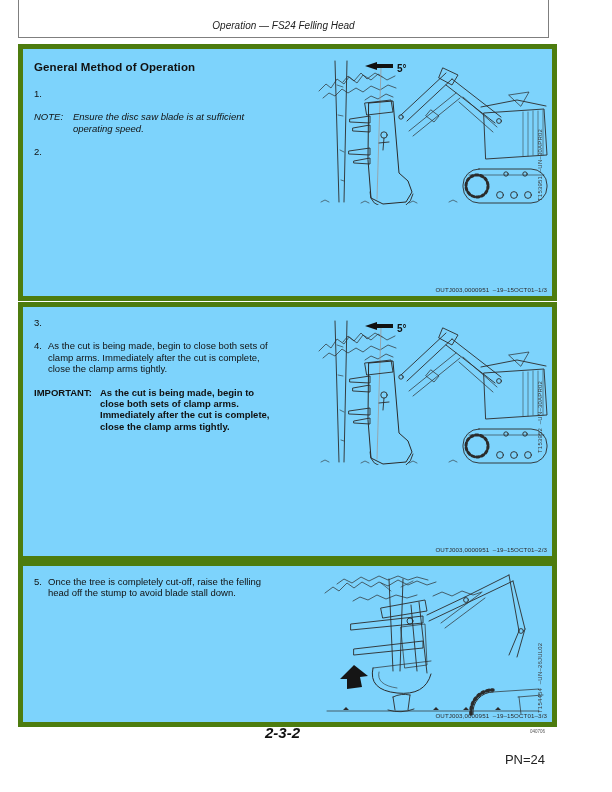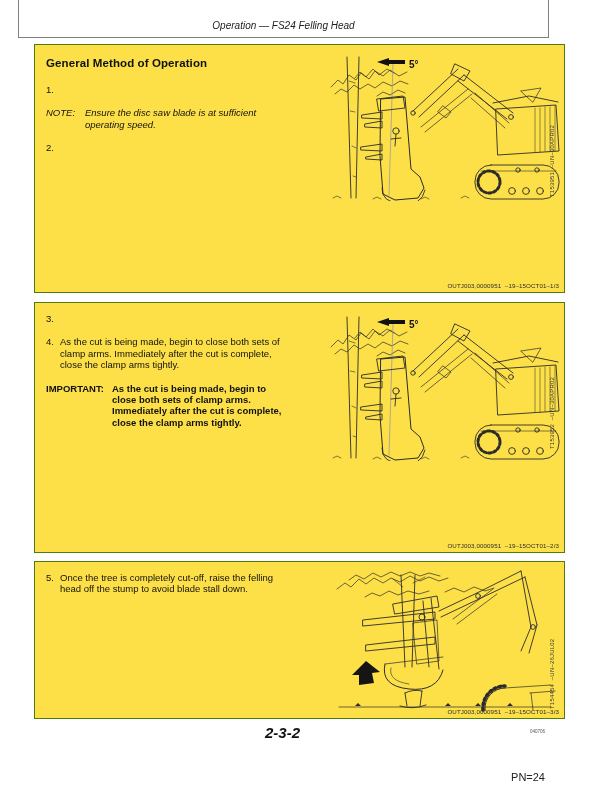--- a/index.html
+++ b/index.html
@@ -10,22 +10,22 @@
   }
   .header-box {
     position:absolute; left:18px; top:-12px; width:529px; height:48px;
     border:1px solid #7f7f7f; background:#fff;
   }
   .header-title {
     position:absolute; left:0; right:0; bottom:6px; text-align:center;
     font-style:italic; font-size:10px; color:#222;
   }
   .section {
-    position:absolute; left:34px; width:529px;
-    border:1px solid #4d7c0f; background:#fde047;
+    position:absolute; left:18px; width:529px;
+    border:5px solid #4d7c0f; background:#7dd3fc;
   }
   #section-1 { top:44px;  height:247px; }
   #section-2 { top:302px; height:249px; }
   #section-3 { top:561px; height:156px; }
   .text-col { position:absolute; left:11px; top:10px; width:302px; }
   .sec-heading { font-size:11.5px; font-weight:bold; margin:2px 0 15px 0; letter-spacing:0.1px; }
   .para { display:flex; margin:0 0 12px 0; font-size:9.5px; line-height:11.4px; }
   .para .lbl { flex:0 0 14px; }
   .para .txt { white-space:pre-line; }
   .note .lbl { flex:0 0 39px; font-style:italic; }
@@ -46,21 +46,21 @@
   #section-3 .fig-id { top:147px; }
   .fig-caption {
     position:absolute; right:5px; bottom:3px; font-size:6.2px; color:#2c2c2c;
     white-space:pre; letter-spacing:0.1px;
   }
   .footer-page-num {
     position:absolute; left:18px; top:724px; width:529px; text-align:center;
     font-size:15px; font-weight:bold; color:#111;font-style:italic;
   }
   .footer-date { position:absolute; right:67px; top:729px; font-size:4.5px; color:#555; }
-  .footer-pn   { position:absolute; right:67px; top:771px; font-size:11px; color:#222; }
+  .footer-pn   { position:absolute; right:67px; top:752px; font-size:13px; color:#222; }
   svg text { font-family:"Liberation Sans", sans-serif; }
 </style>
 </head>
 <body>
 
 <div class="header-box">
   <div class="header-title">Operation — FS24 Felling Head</div>
 </div>
 
 <div class="section" id="section-1">

